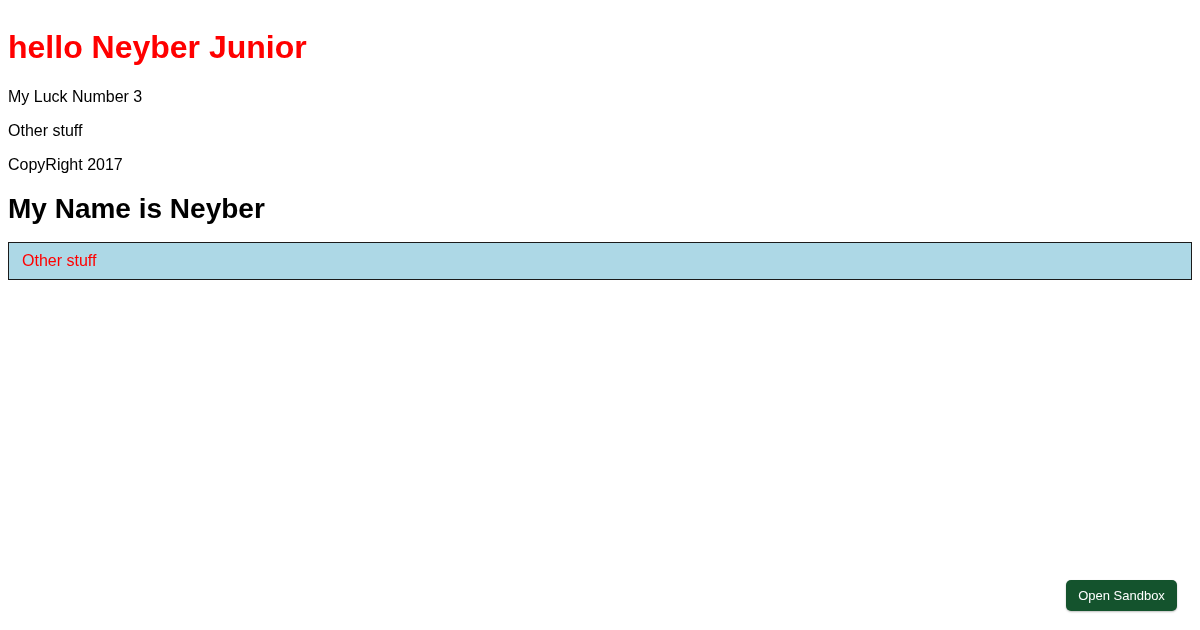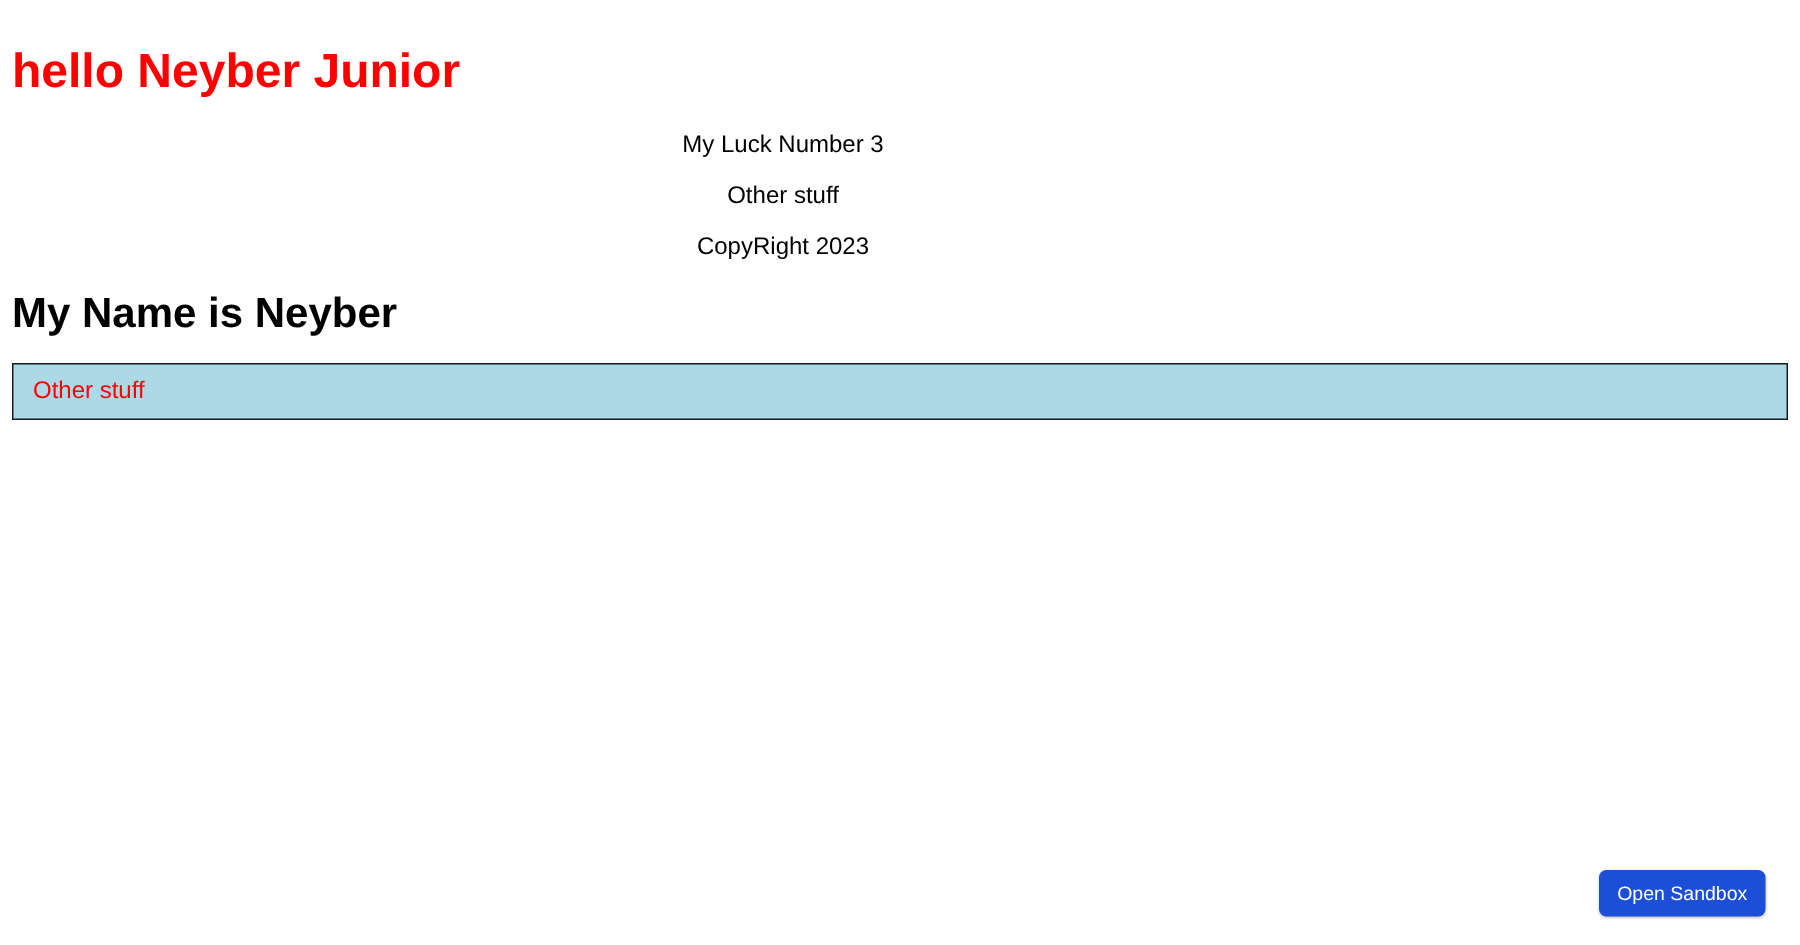--- a/index.html
+++ b/index.html
@@ -41,21 +41,20 @@
   }
 
   p.page-paragraph {
     font-family: "Liberation Sans", sans-serif;
     font-size: 16px;
     line-height: 18.4px;
     font-weight: normal;
     color: #000000;
     margin: 16px 0 16px 0;
     padding: 0;
-    text-align: center;
   }
 
   h2.section-heading {
     font-family: "Liberation Sans", sans-serif;
     font-size: 28px;
     line-height: 27.6px;
     font-weight: bold;
     color: #000000;
     margin: 19.92px 0 19.92px 0;
     padding: 0;
@@ -80,21 +79,21 @@
     margin: 0;
     padding-left: 13px;
   }
 
   .sandbox-button {
     position: absolute;
     left: 1066px;
     top: 580px;
     width: 111px;
     height: 31px;
-    background: #1d4ed8;
+    background: #14532d;
     color: #ffffff;
     border: none;
     border-radius: 5px;
     font-family: "Liberation Sans", sans-serif;
     font-size: 13px;
     line-height: 31px;
     text-align: center;
     padding: 0;
     cursor: pointer;
     white-space: nowrap;
@@ -105,21 +104,21 @@
 <body>
 
 <div class="page">
 
   <h1 class="page-heading">hello Neyber Junior</h1>
 
   <p class="page-paragraph">My Luck Number 3</p>
 
   <p class="page-paragraph">Other stuff</p>
 
-  <p class="page-paragraph">CopyRight 2023</p>
+  <p class="page-paragraph">CopyRight 2017</p>
 
   <h2 class="section-heading">My Name is Neyber</h2>
 
   <div class="info-box">
     <span class="info-box-text">Other stuff</span>
   </div>
 
 </div>
 
 <button class="sandbox-button">Open Sandbox</button>

